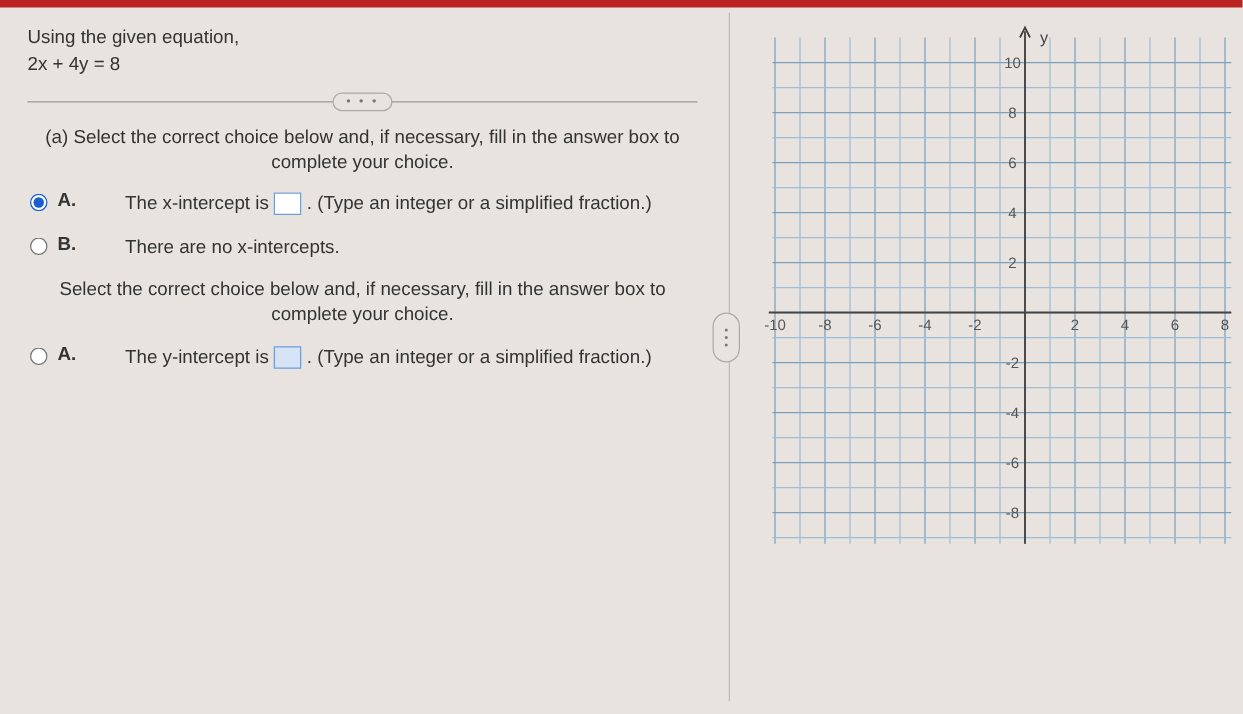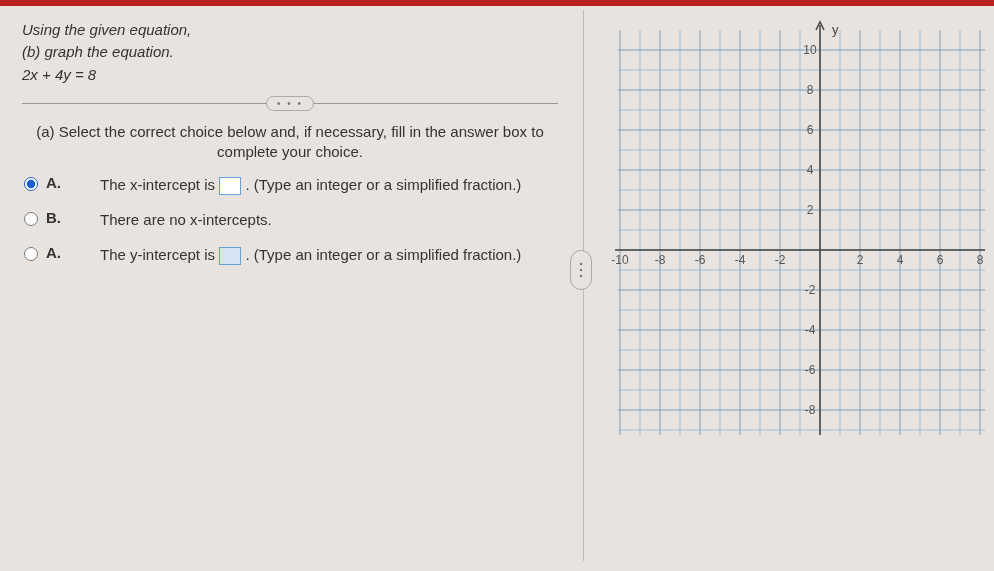--- a/index.html
+++ b/index.html
@@ -25,21 +25,21 @@
     position: relative;
   }
   .right-panel {
     flex: 1;
     position: relative;
     display: flex;
     align-items: flex-start;
     justify-content: flex-start;
     padding-top: 20px;
   }
-  .question-block p { margin: 2px 0; line-height: 1.35; font-style: italic; }
+  .question-block p { margin: 2px 0; line-height: 1.35; }
   .equation { margin: 12px 0 18px; }
   .divider {
     border: none;
     border-top: 1px solid #999;
     margin: 18px 0;
     position: relative;
   }
   .divider-handle {
     position: absolute;
     left: 50%;
@@ -117,21 +117,20 @@
   .tick-label { font: 12px Arial; fill: #555; text-anchor: middle; }
   .axis-label { font: 13px Arial; fill: #444; }
 </style>
 </head>
 <body>
 <div class="top-bar"></div>
 
 <div class="left-panel">
   <div class="question-block">
     <p>Using the given equation,</p>
-    <p>(b) graph the equation.</p>
     <p class="equation">2x + 4y = 8</p>
   </div>
 
   <div class="divider">
     <span class="divider-handle">• • •</span>
   </div>
 
   <p class="prompt">(a) Select the correct choice below and, if necessary, fill in the answer box to complete your choice.</p>
 
   <div class="choices">
@@ -144,20 +143,21 @@
         <span>. (Type an integer or a simplified fraction.)</span>
       </span>
     </div>
     <div class="choice">
       <input type="radio" name="xa" style="">
       <span class="choice-label">B.</span>
       <span class="choice-text">There are no x-intercepts.</span>
     </div>
   </div>
 
+  <p class="prompt">Select the correct choice below and, if necessary, fill in the answer box to complete your choice.</p>
 
   <div class="choices">
     <div class="choice">
       <input type="radio" name="ya" style="">
       <span class="choice-label">A.</span>
       <span class="choice-text">
         <span>The y-intercept is </span>
         <span class="answer-box filled"></span>
         <span>. (Type an integer or a simplified fraction.)</span>
       </span>

